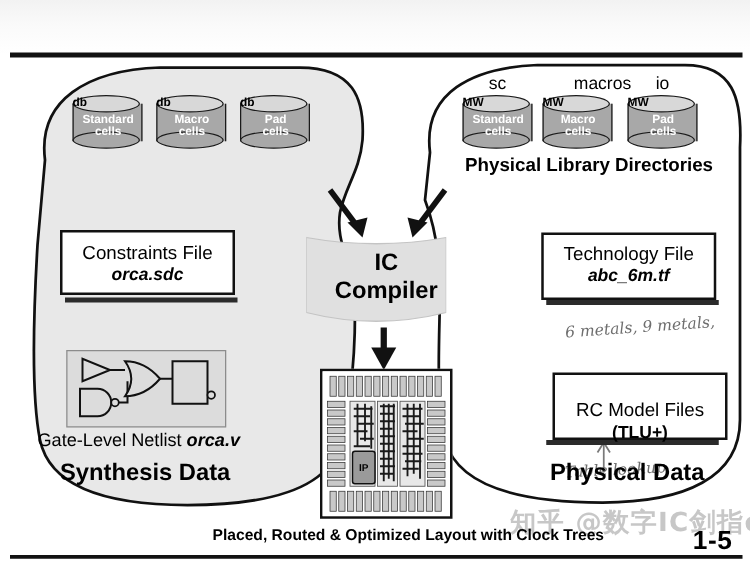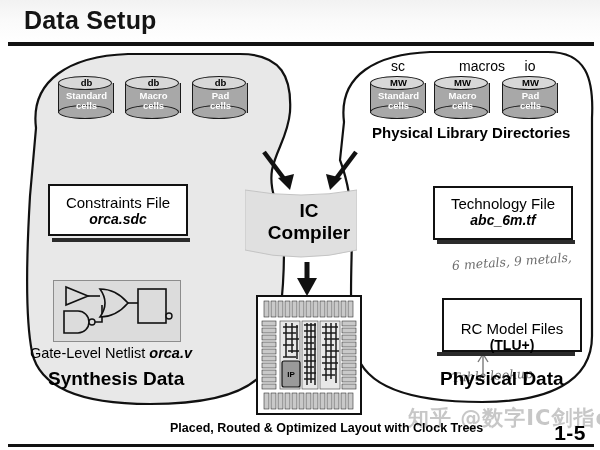--- a/index.html
+++ b/index.html
@@ -95,21 +95,20 @@
     width: 54px; height: 14px;
     border: 1.5px solid #1a1a1a;
     border-radius: 50%;
     background: #a8a8a8;
     box-sizing: border-box;
   }
   .cyl .fmt {
     position: absolute;
     left: 0; top: 1px;
     width: 57px;
-    text-align: center;
     font-size: 9.5px;
     font-weight: bold;
     color: #000;
     z-index: 4;
   }
   .cyl .l1, .cyl .l2 {
     position: absolute;
     left: 0;
     width: 57px;
     text-align: center;
@@ -214,21 +213,20 @@
     background: #fff;
     box-sizing: border-box;
   }
 </style>
 </head>
 <body>
 
 <div id="slide">
 
   <div id="title-bar"></div>
-  <div id="page-title">Data Setup</div>
   <div id="title-rule"></div>
 
   <svg class="blob-svg" viewBox="0 0 600 450">
 
     <path d="M 36,128
              C 30,80 70,56 128,54
              L 240,54
              C 282,54 292,78 290,112
              C 288,136 276,150 272,170
              C 268,196 284,212 284,250

